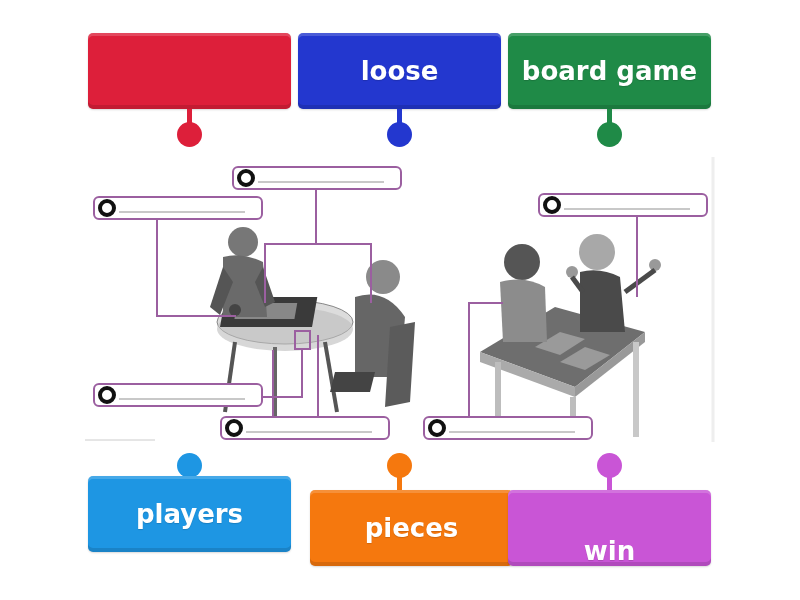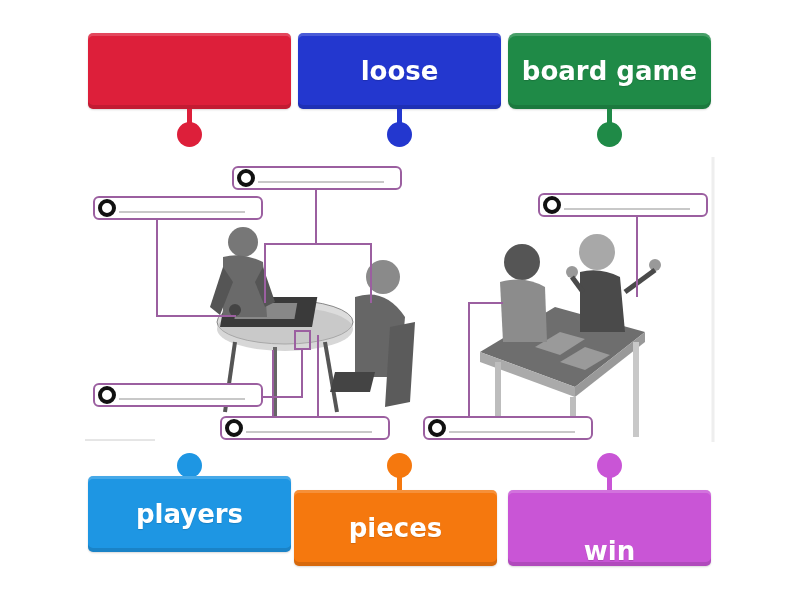--- a/index.html
+++ b/index.html
@@ -39,21 +39,21 @@
 </div>
 <div class="pin-stem" style="left:187px;top:109px;height:16px;background:#dd1f3a;"></div>
 <div class="pin-dot" style="left:177px;top:122px;background:#dd1f3a;"></div>
 
 <div class="tile" style="left:298px;top:33px;background:#2337cf;">
   <span>loose</span>
 </div>
 <div class="pin-stem" style="left:397px;top:109px;height:16px;background:#2337cf;"></div>
 <div class="pin-dot" style="left:387px;top:122px;background:#2337cf;"></div>
 
-<div class="tile" style="left:508px;top:33px;background:#1f8a47;border-radius:8px;">
+<div class="tile" style="left:508px;top:33px;background:#1f8a47;">
   <span>board game</span>
 </div>
 <div class="pin-stem" style="left:607px;top:109px;height:16px;background:#1f8a47;"></div>
 <div class="pin-dot" style="left:597px;top:122px;background:#1f8a47;"></div>
 
 <div class="pic-area">
   <svg class="scene" width="630" height="285" viewBox="0 0 630 285">
 
     <ellipse cx="200" cy="165" rx="68" ry="22" fill="#dcdcdc" stroke="#888" stroke-width="1"></ellipse>
     <ellipse cx="200" cy="172" rx="68" ry="22" fill="#bdbdbd" opacity="0.6"></ellipse>
@@ -142,21 +142,21 @@
 </div>
 
 <div class="pin-dot" style="left:177px;top:453px;background:#1e96e3;"></div>
 <div class="pin-stem" style="left:187px;top:474px;height:17px;background:#1e96e3;"></div>
 <div class="tile" style="left:88px;top:476px;background:#1e96e3;">
   <span>players</span>
 </div>
 
 <div class="pin-dot" style="left:387px;top:453px;background:#f5780e;"></div>
 <div class="pin-stem" style="left:397px;top:474px;height:17px;background:#f5780e;"></div>
-<div class="tile" style="left:294px;top:490px;background:#f5780e;">
+<div class="tile" style="left:310px;top:490px;background:#f5780e;">
   <span>pieces</span>
 </div>
 
 <div class="pin-dot" style="left:597px;top:453px;background:#c955d6;"></div>
 <div class="pin-stem" style="left:607px;top:474px;height:17px;background:#c955d6;"></div>
 <div class="tile" style="left:508px;top:490px;background:#c955d6;align-items:flex-end;">
   <span>win</span>
 </div>
 
 </body></html>

